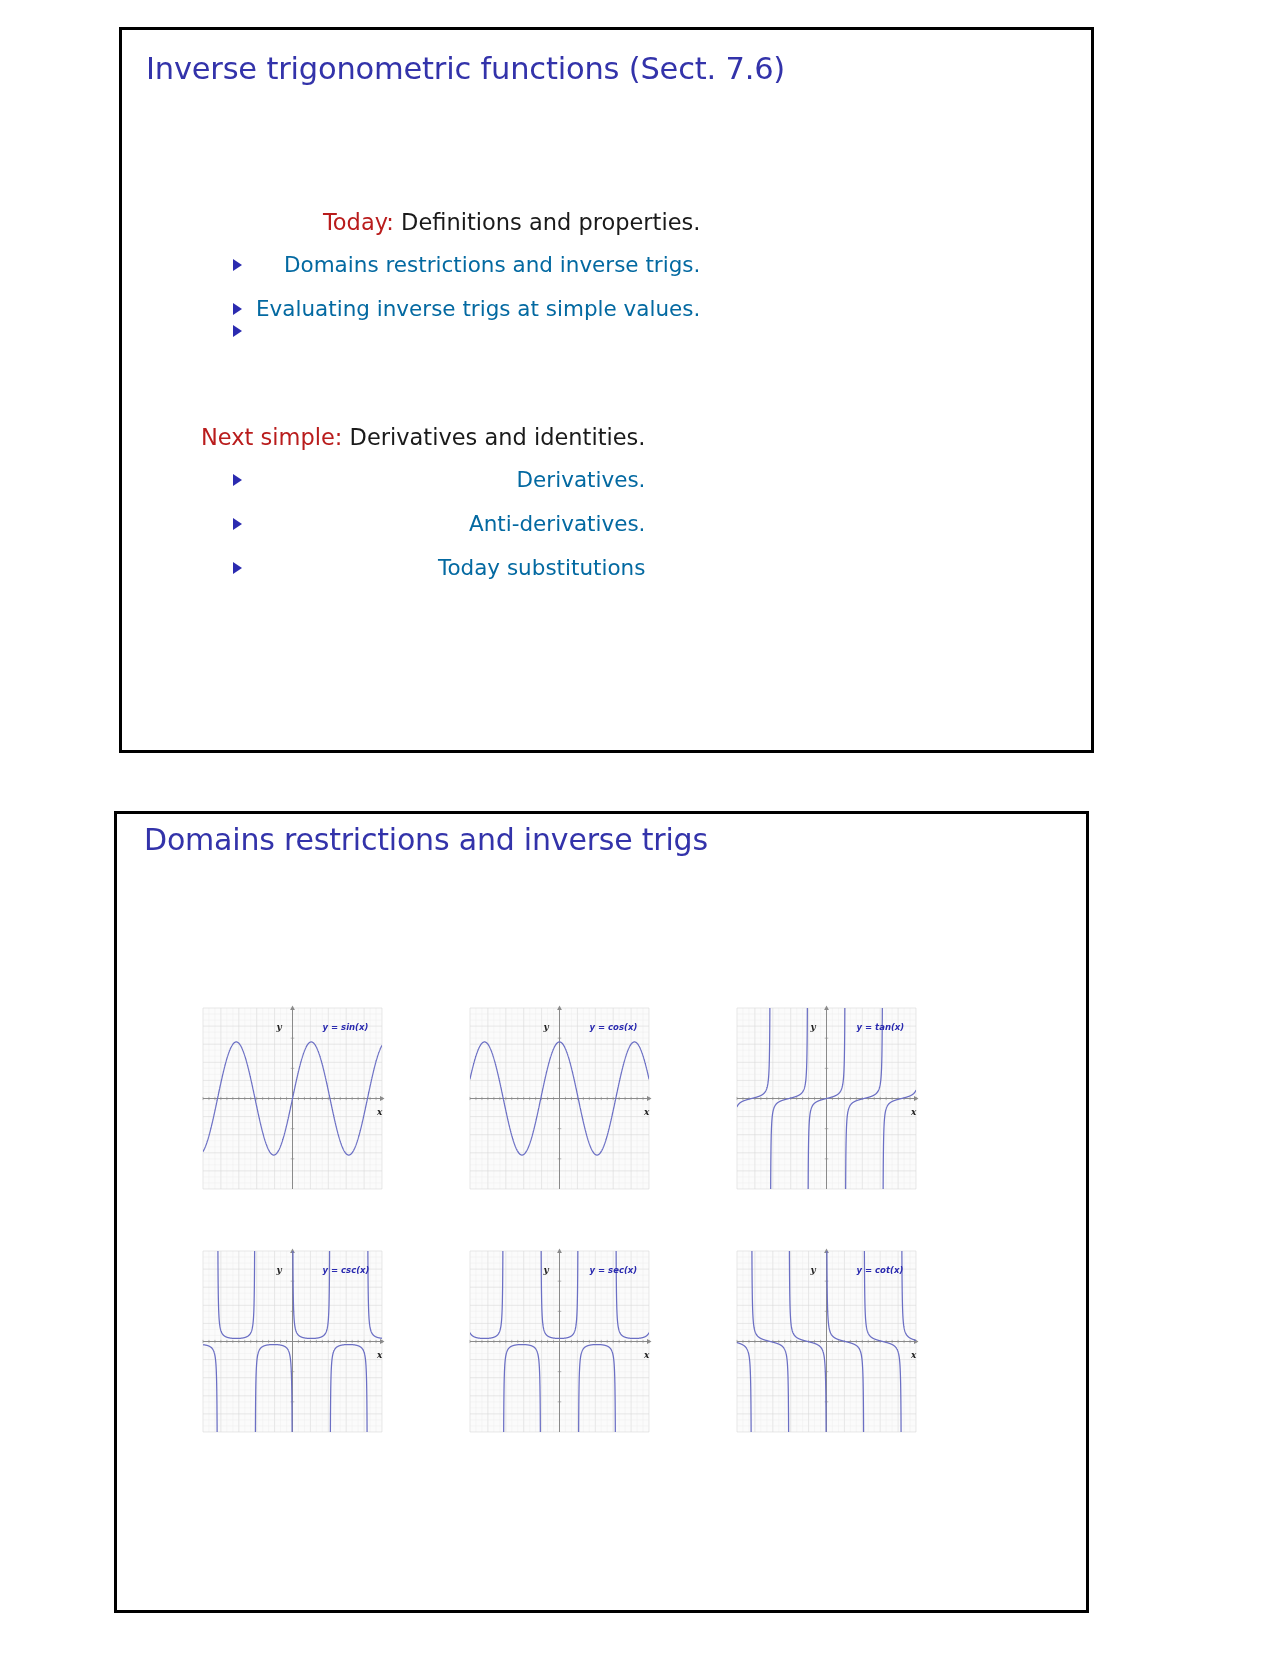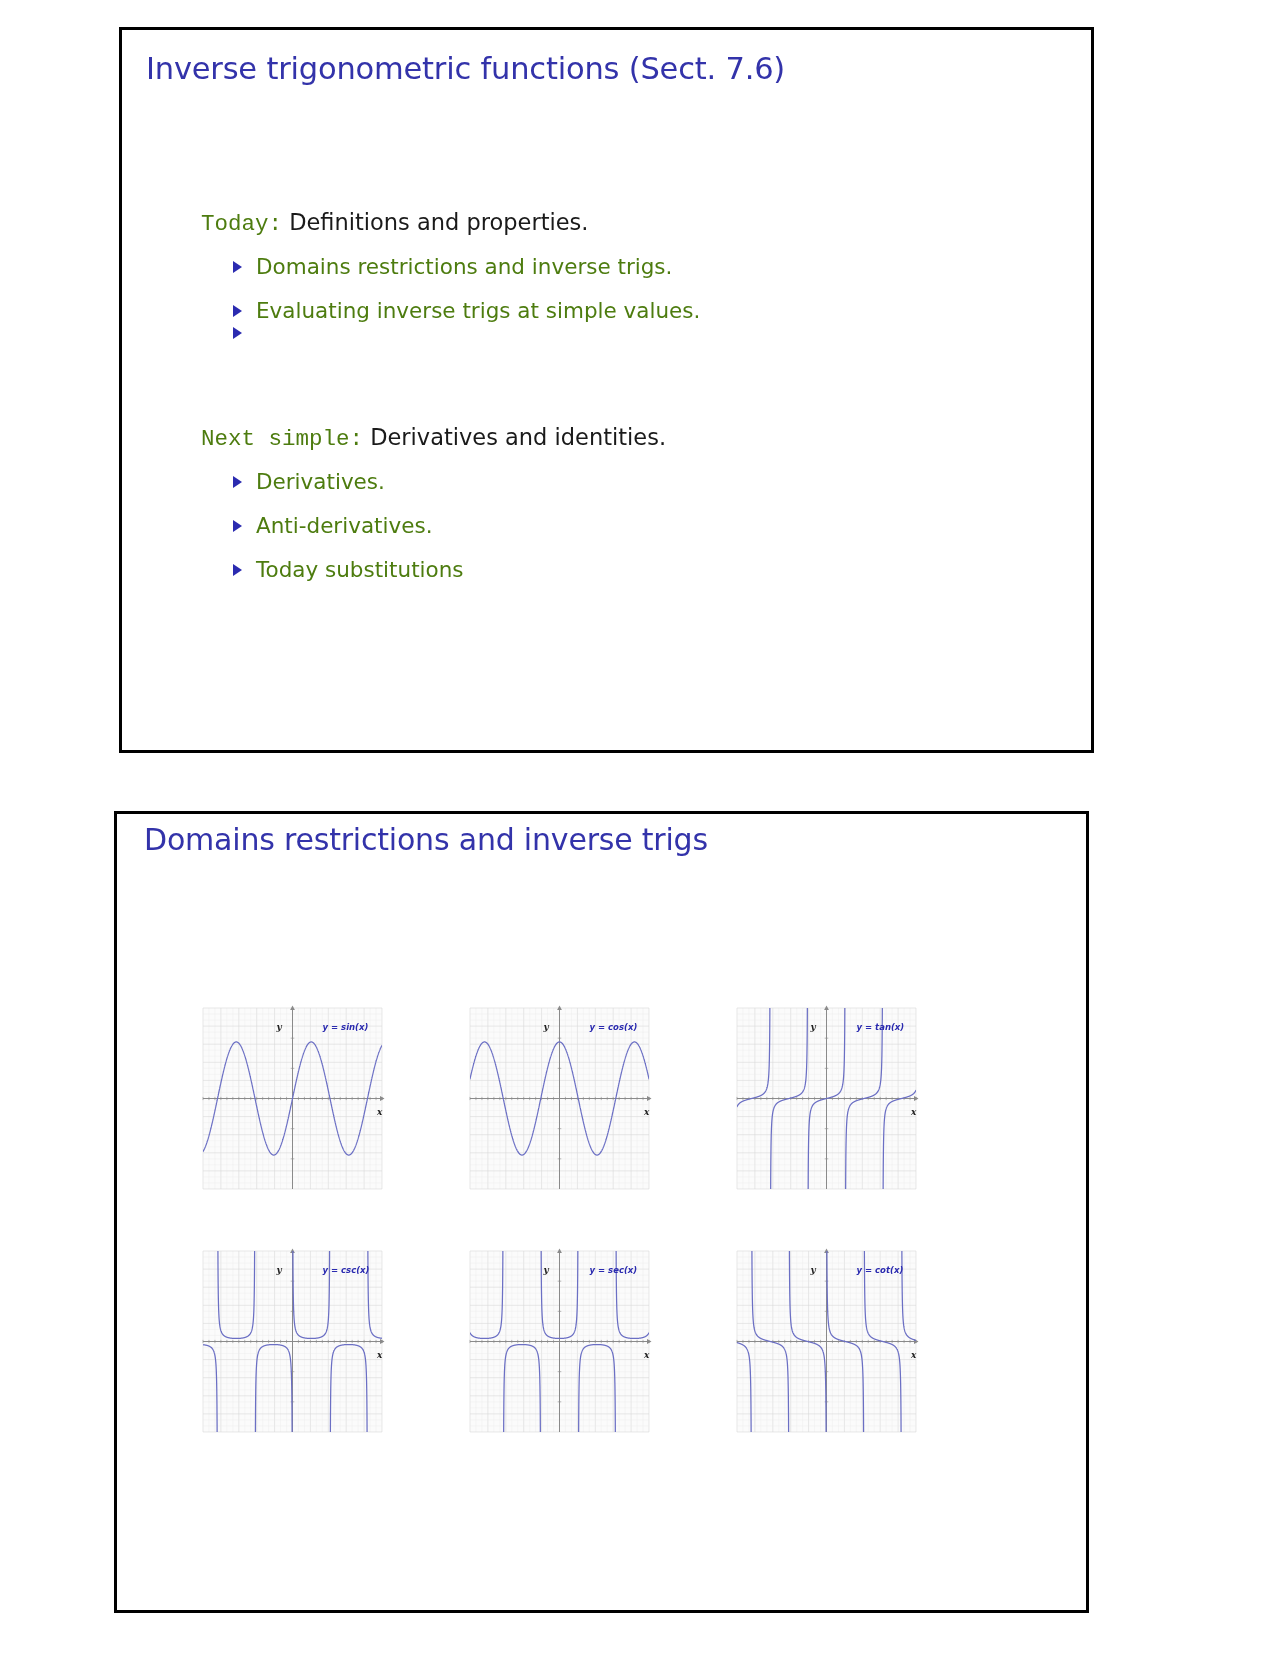--- a/index.html
+++ b/index.html
@@ -12,20 +12,21 @@
     height: 1656px;
     font-family: "DejaVu Sans", sans-serif;
     -webkit-font-smoothing: antialiased;
   }
   .page {
     position: relative;
     width: 1280px;
     height: 1656px;
     background: #ffffff;
     overflow: hidden;
+    text-align: right;
   }
 
   
   .slide {
     position: absolute;
     background: #ffffff;
     border: 3px solid #000000;
     box-sizing: border-box;
   }
   #slide-1 { left: 119px; top: 27px;  width: 975px; height: 726px; }
@@ -48,37 +49,36 @@
     position: absolute;
     left: 79px;
   }
   .block-head {
     font-size: 22.5px;
     line-height: 30px;
     color: #1a1a1a;
     white-space: nowrap;
   }
   .block-head .kw {
-    color: #4d7c0f;
-    font-family: Liberation Mono, monospace;
+    color: #b91c1c;
   }
   .block-head .kw-txt {
     color: #1a1a1a;
   }
 
   ul.bullets {
     list-style: none;
     margin: 6px 0 0 0;
     padding: 0 0 0 32px;
   }
   ul.bullets li {
     position: relative;
     font-size: 21.5px;
     line-height: 44px;
-    color: #4d7c0f;
+    color: #0369a1;
     white-space: nowrap;
   }
   .tri {
     position: absolute;
     left: 0;
     top: 50%;
     transform: translateY(-50%);
     width: 0; height: 0;
     border-left: 9px solid #2b2bb0;
     border-top: 6px solid transparent;

